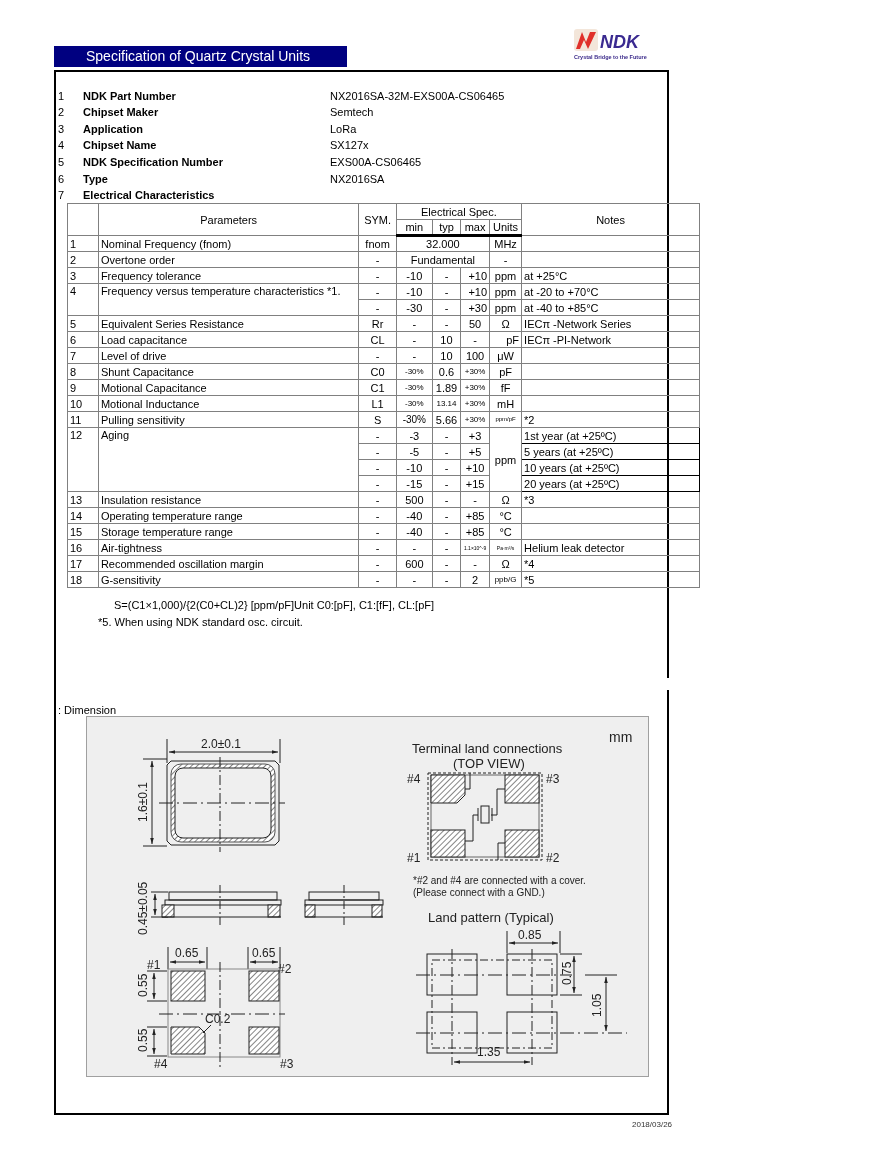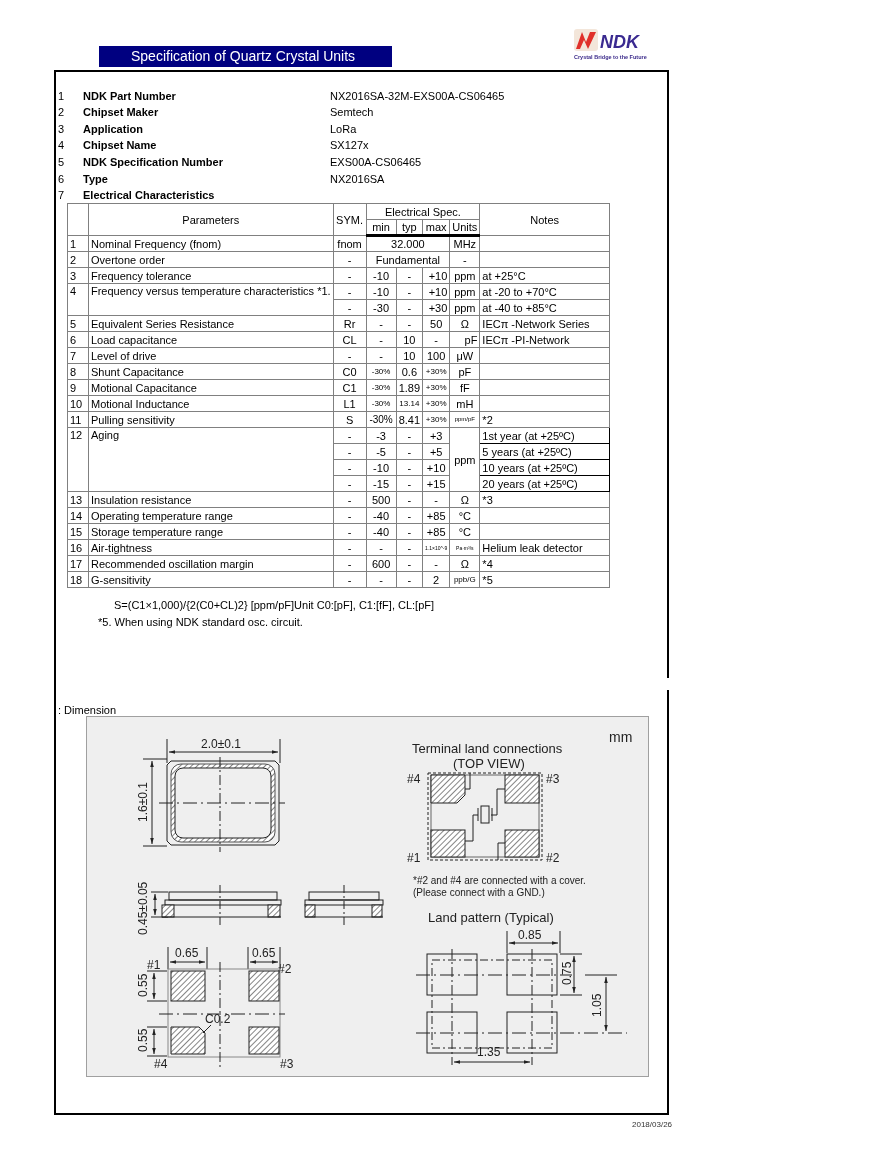--- a/index.html
+++ b/index.html
@@ -1,29 +1,29 @@
 <!DOCTYPE html>
 <html><head>
 <meta charset="utf-8">
 <style>
   * { box-sizing: border-box; margin: 0; padding: 0; }
   body { width: 893px; height: 1155px; background: #ffffff; position: relative; font-family: "Liberation Sans", sans-serif; color: #000; overflow: hidden; }
-  .title-bar { position: absolute; left: 54px; top: 46px; width: 293px; height: 21px; background: #000080; color: #ffffff; font-size: 14px; line-height: 21px; padding-left: 32px; margin-left: 45px; }
+  .title-bar { position: absolute; left: 54px; top: 46px; width: 293px; height: 21px; background: #000080; color: #ffffff; font-size: 14px; line-height: 21px; padding-left: 32px; }
   .logo { position: absolute; left: 570px; top: 28px; width: 95px; height: 36px; }
   .logo-tag { position: absolute; left: 574px; top: 54px; font-size: 5.5px; color: #3b2a8a; font-weight: bold; white-space: nowrap; }
   .frame-top { position: absolute; left: 54px; top: 70px; width: 615px; height: 608px; border: 2px solid #000; border-bottom: none; }
   .frame-bottom { position: absolute; left: 54px; top: 690px; width: 615px; height: 425px; border: 2px solid #000; border-top: none; }
   .frame-left-gap { position: absolute; left: 54px; top: 676px; width: 2px; height: 16px; background: #000; }
 
   .info { position: absolute; left: 58px; font-size: 11px; line-height: 16px; }
   .info .num { position: absolute; left: 0; width: 10px; }
   .info .lbl { position: absolute; left: 25px; white-space: nowrap; font-weight: bold; }
   .info .val { position: absolute; left: 272px; white-space: nowrap; }
 
-  table.spec { position: absolute; left: 67px; top: 203px; width: 543px; border-collapse: collapse; font-size: 11px; }
+  table.spec { position: absolute; left: 67px; top: 203px; width: 633px; border-collapse: collapse; font-size: 11px; }
   table.spec td { border: 1px solid #808080; height: 16px; padding: 0 2px; white-space: nowrap; line-height: 14px; }
   table.spec td.c { text-align: center; }
   table.spec td.r { text-align: right; }
   table.spec .tiny { font-size: 8px; }
   table.spec .micro { font-size: 5px; }
   table.spec .hdr td { text-align: center; }
   table.spec tr.thick-bottom td { border-bottom: 3px solid #000000; }
 
   .notes { position: absolute; left: 98px; top: 597px; font-size: 11px; line-height: 17px; }
   .notes .indent { padding-left: 16px; }
@@ -211,21 +211,21 @@
     <td class="c tiny">13.14</td>
     <td class="c tiny">+30%</td>
     <td class="c">mH</td>
     <td></td>
   </tr>
   <tr>
     <td>11</td>
     <td>Pulling sensitivity</td>
     <td class="c">S</td>
     <td class="c" style="font-size:10px">-30%</td>
-    <td class="c">8.41</td>
+    <td class="c">5.66</td>
     <td class="c tiny">+30%</td>
     <td class="c micro" style="font-size:6px;vertical-align:top">ppm/pF</td>
     <td>*2</td>
   </tr>
   <tr>
     <td rowspan="4" style="vertical-align:top">12</td>
     <td rowspan="4" style="vertical-align:top">Aging</td>
     <td class="c">-</td>
     <td class="c">-3</td>
     <td class="c">-</td>

